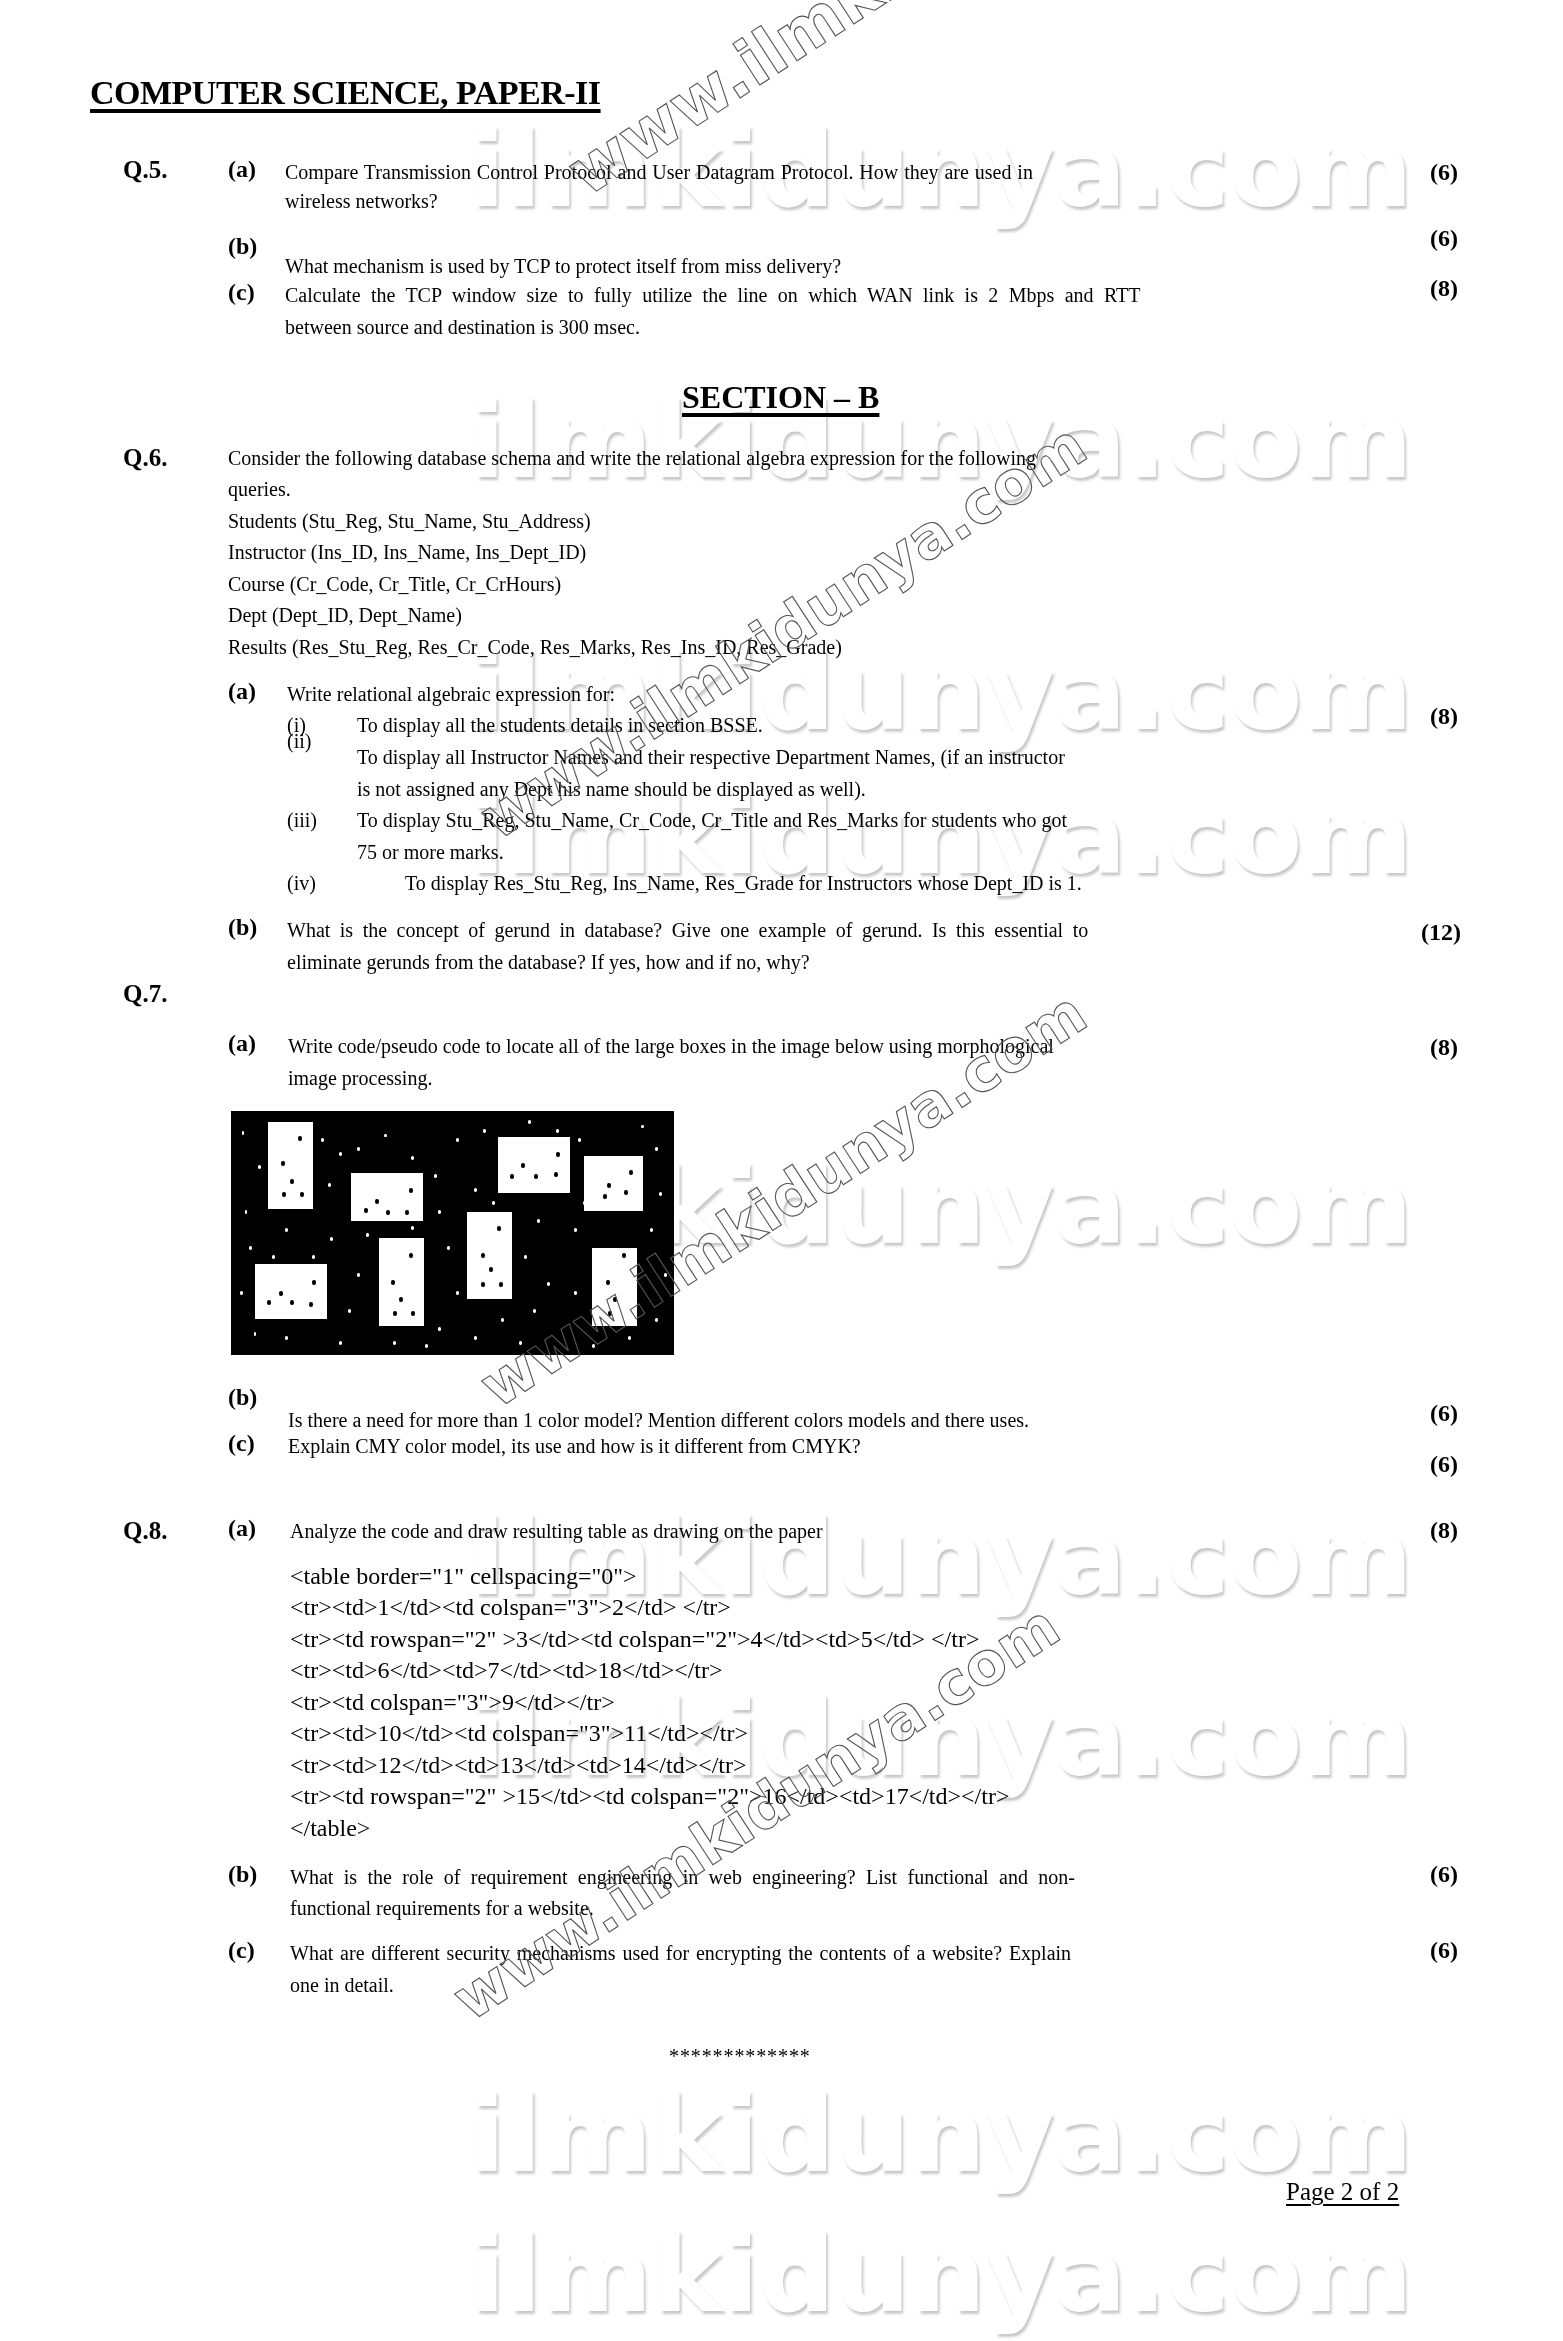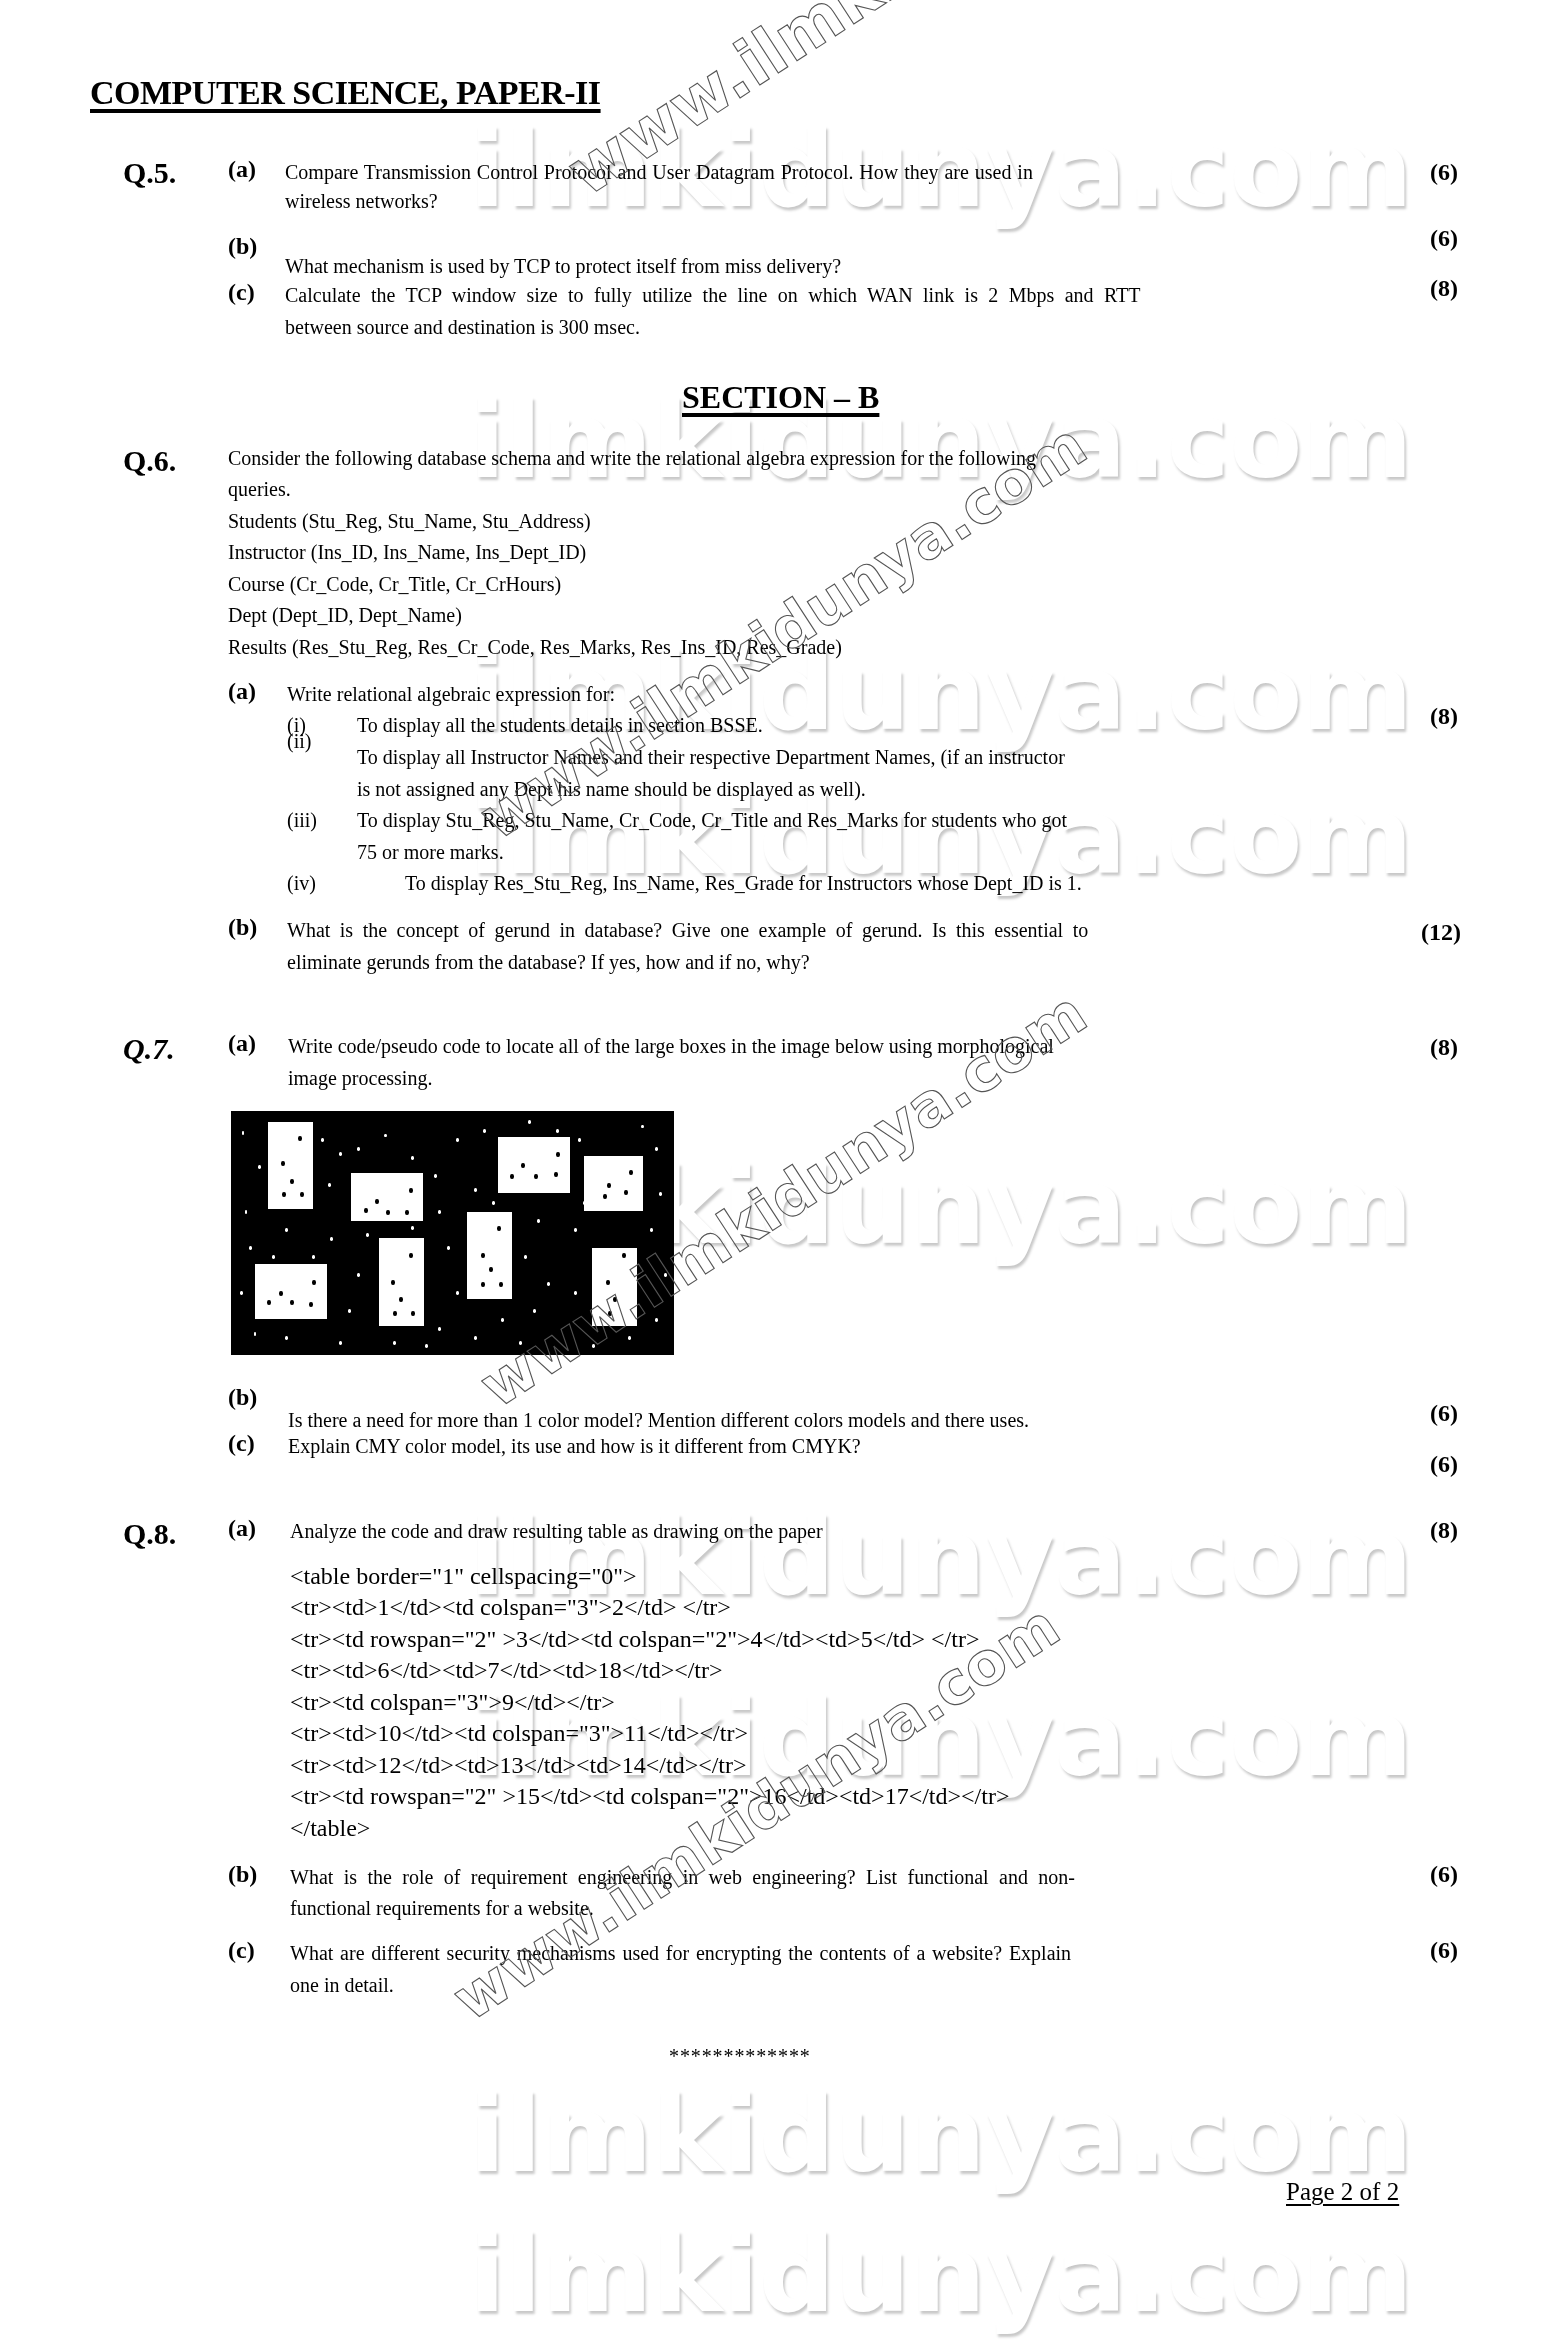--- a/index.html
+++ b/index.html
@@ -2,21 +2,21 @@
 <html style="font-size:14.4px"><head>
 <meta charset="utf-8">
 <style>
   html, body { margin: 0; padding: 0; background: #ffffff; }
   body { width: 1563px; height: 2342px; position: relative; overflow: hidden;
          font-family: "Liberation Serif", "DejaVu Serif", serif; color: #000; }
   .abs { position: absolute; white-space: nowrap; }
   .txt { font-size: 20px; line-height: 32px; }
   .title { font-size: 34px; font-weight: bold; text-decoration: underline; text-decoration-thickness: 3.6px; text-underline-offset: 5.4px; letter-spacing: -0.5px; }
   .section { font-size: 32px; font-weight: bold; text-decoration: underline; text-decoration-thickness: 3.6px; text-underline-offset: 5.4px; }
-  .qnum { font-size: 30px; font-weight: bold; }
+  .qnum { font-size: 25px; font-weight: bold; }
   .part { font-size: 24px; font-weight: bold; }
   .marks { font-size: 24px; font-weight: bold; left: 1430px; }
   .wm { position: absolute; font-family: "DejaVu Sans", sans-serif; font-weight: bold; color: #fff;
         text-shadow: 1.8px 2.7px 2.7px rgba(0,0,0,0.22); white-space: nowrap; pointer-events: none; }
   .wm-diag { position: absolute; font-family: "DejaVu Sans", sans-serif; font-weight: bold;
         color: transparent; -webkit-text-stroke: 1.1px #555; white-space: nowrap; pointer-events: none; transform-origin: left bottom; }
   .figure { position: absolute; left: 231px; top: 1111px; width: 443px; height: 244px; background: #000; overflow: hidden; }
   .box { position: absolute; background: #fff; }
   .dot { position: absolute; width: 2.7px; height: 3.6px; background: #fff; border-radius: 50%; }
   .hole { position: absolute; width: 3.6px; height: 4.5px; background: #000; border-radius: 50%; }
@@ -77,21 +77,21 @@
 <div class="abs txt" style="left:357px; top:804px;">To display Stu_Reg, Stu_Name, Cr_Code, Cr_Title and Res_Marks for students who got</div>
 <div class="abs txt" style="left:357px; top:836px;">75 or more marks.</div>
 <div class="abs txt" style="left:287px; top:867px;">(iv)</div>
 <div class="abs txt" style="left:357px; top:867px;margin-left:48px;">To display Res_Stu_Reg, Ins_Name, Res_Grade for Instructors whose Dept_ID is 1.</div>
 
 <div class="abs part" style="left:228px; top:914px;">(b)</div>
 <div class="abs txt" style="left:287px; top:914px; word-spacing:4.5px;">What is the concept of gerund in database? Give one example of gerund. Is this essential to</div>
 <div class="abs txt" style="left:287px; top:946px;">eliminate gerunds from the database? If yes, how and if no, why?</div>
 <div class="abs marks" style="top:919px; left:1421px;">(12)</div>
 
-<div class="abs qnum" style="left:123px; top:1032px;font-style:italic;">Q.7.</div>
+<div class="abs qnum" style="left:123px; top:980px;">Q.7.</div>
 <div class="abs part" style="left:228px; top:1030px;">(a)</div>
 <div class="abs txt" style="left:288px; top:1030px;">Write code/pseudo code to locate all of the large boxes in the image below using morphological</div>
 <div class="abs txt" style="left:288px; top:1062px;">image processing.</div>
 <div class="abs marks" style="top:1034px;">(8)</div>
 
 <div class="figure">
   <div class="box" style="left:37px; top:10.8px; width:45px; height:87px;"></div>
   <div class="box" style="left:120px; top:62px; width:72px; height:48px;"></div>
   <div class="box" style="left:267px; top:26px; width:72px; height:56px;"></div>
   <div class="box" style="left:353px; top:45px; width:59px; height:55px;"></div>

